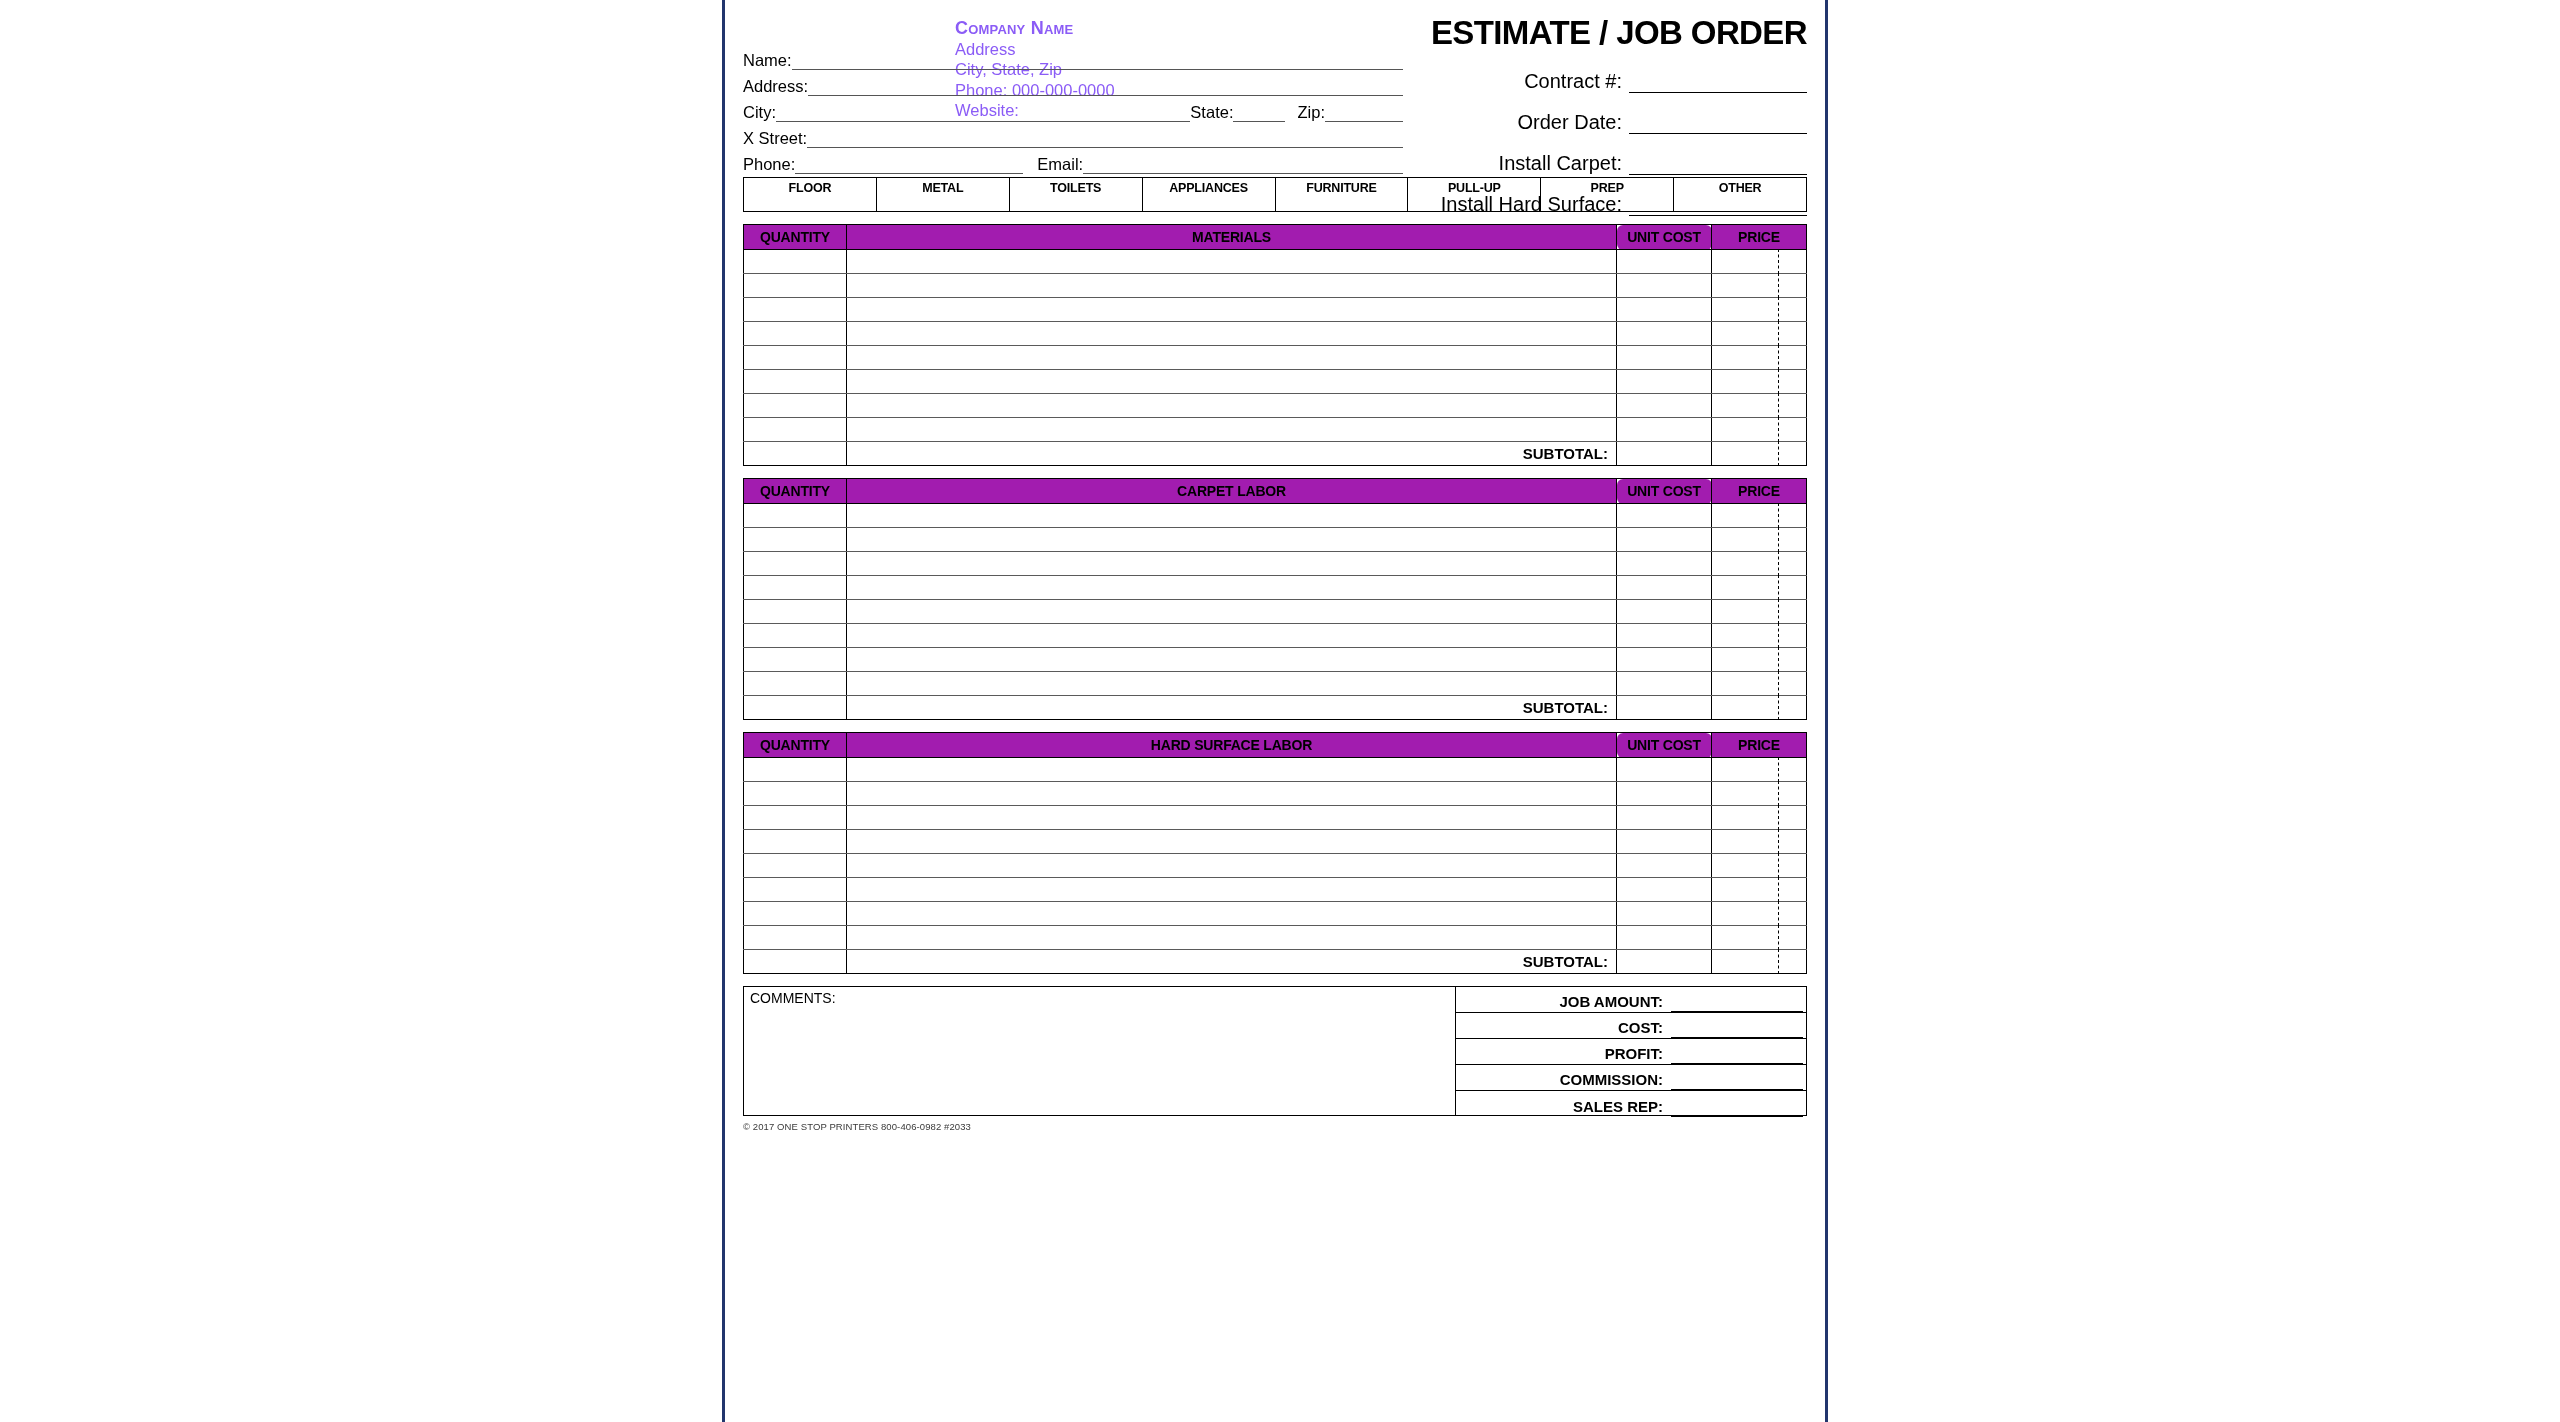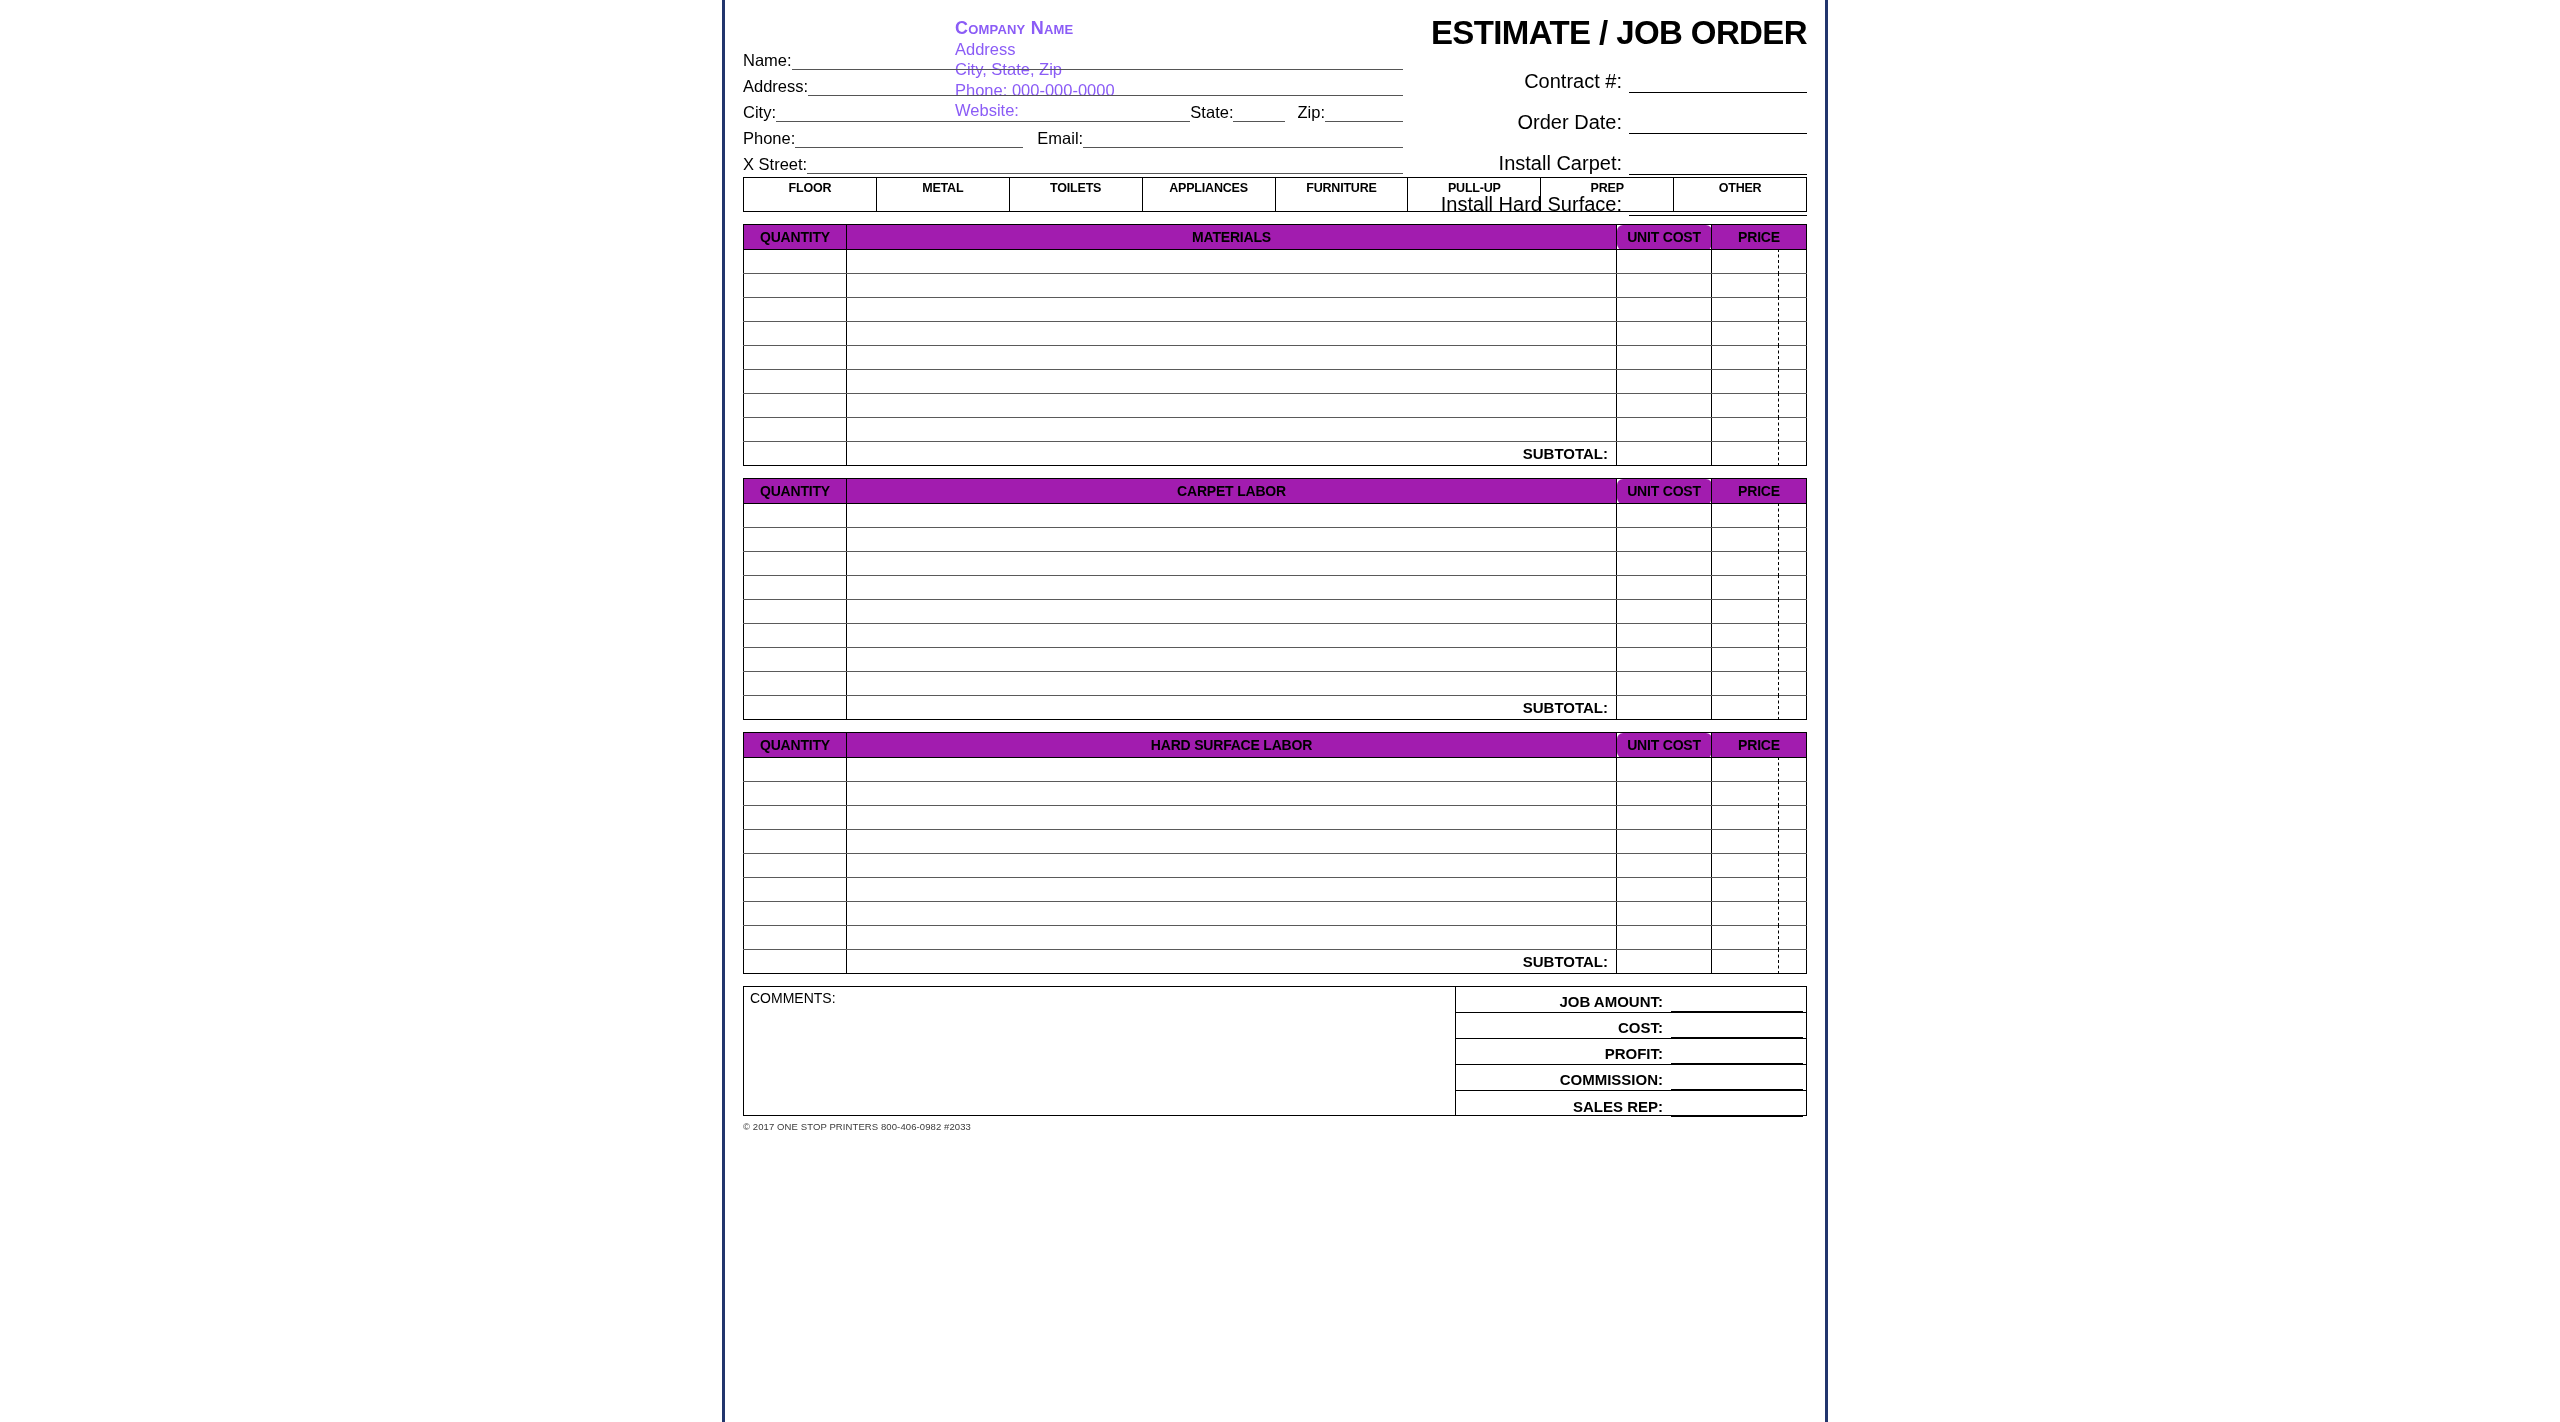--- a/index.html
+++ b/index.html
@@ -201,27 +201,27 @@
         </div>
         <div class="crow">
           <span class="lbl">City:</span>
           <span class="rule grow"></span>
           <span class="lbl">State:</span>
           <span class="rule" style="width:52px"></span>
           <span class="lbl" style="padding-left:12px">Zip:</span>
           <span class="rule" style="width:78px"></span>
         </div>
         <div class="crow">
+          <span class="lbl">X Street:</span>
+          <span class="rule grow"></span>
+        </div>
+        <div class="crow">
           <span class="lbl">Phone:</span>
           <span class="rule" style="width:228px"></span>
           <span class="lbl" style="padding-left:14px">Email:</span>
-          <span class="rule grow"></span>
-        </div>
-        <div class="crow">
-          <span class="lbl">X Street:</span>
           <span class="rule grow"></span>
         </div>
       </div>
 
       <table class="cat">
         <tbody>
             <tr id="cat-row">
               <td>FLOOR</td>
               <td>METAL</td>
               <td>TOILETS</td>

